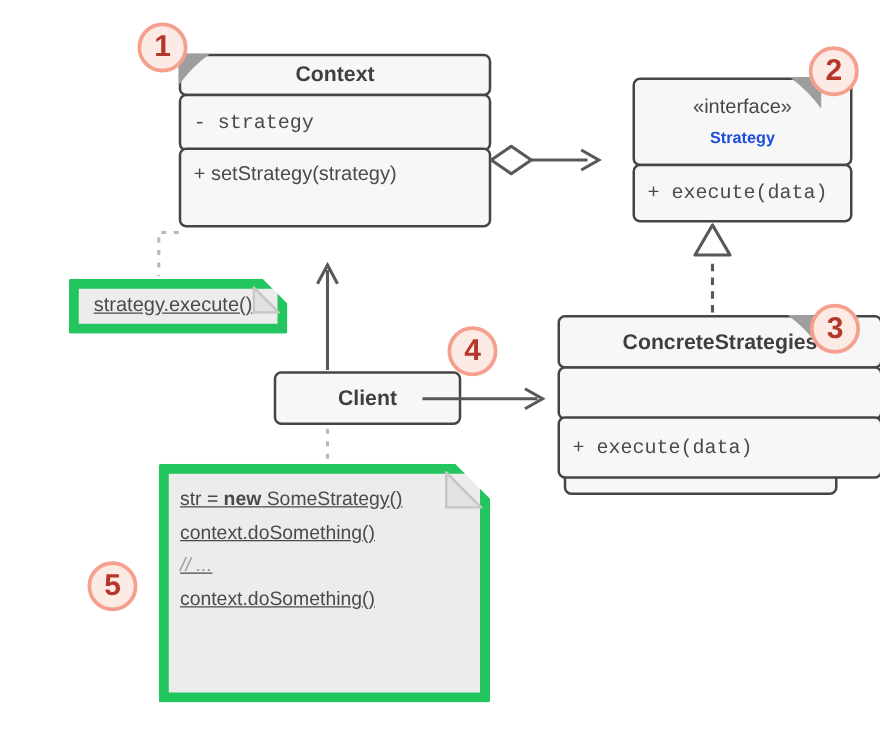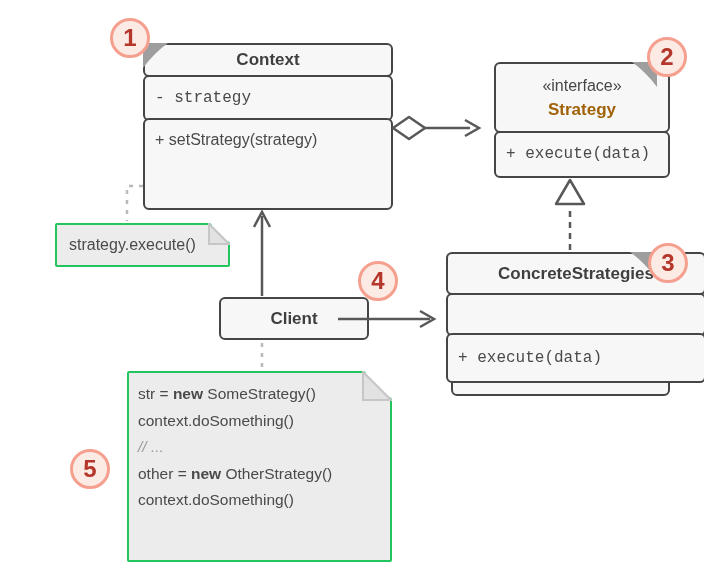--- a/index.html
+++ b/index.html
@@ -17,37 +17,37 @@
   .comp .ttl{
     font-weight:bold;text-align:center;font-size:17px;color:#3f3f3f;
     display:flex;align-items:center;justify-content:center;height:100%;
   }
   .comp .stereo{font-weight:normal;font-size:16px;color:#474747;}
   .members{padding:7px 10px 0 10px;font-size:16px;line-height:26px;color:#4a4a4a;}
   .members.center-v{display:flex;flex-direction:column;justify-content:center;padding-top:0;padding-bottom:0;height:100%;box-sizing:border-box;font-family:Liberation Mono, monospace;}
   .ctx{left:143px;top:43px;width:250px;}
   .ctx .c-title{height:34px;}
   .ctx .c-fields{height:46px;}
-  .ctx .c-methods{height:92px;}
-  .strat{left:494px;top:62px;width:176px;}
+  .ctx .c-methods{height:64px;}
+  .strat{left:506px;top:62px;width:176px;}
   .strat .c-head{height:71px;display:flex;flex-direction:column;align-items:center;justify-content:center;}
-  .strat .c-head .nm{font-weight:bold;font-size:17px;color:#a16207;line-height:24px;}
+  .strat .c-head .nm{font-weight:bold;font-size:13px;color:#1d4ed8;line-height:24px;}
   .strat .c-head .stereo{line-height:24px;}
   .strat .c-methods{height:47px;}
   .concrete-bg{left:451px;top:265px;width:219px;z-index:0;}
   .concrete{left:446px;top:252px;width:260px;}
   .concrete .c-title{height:43px;}
   .concrete .c-fields{height:43px;}
   .concrete .c-methods{height:50px;}
   .client{left:187px;top:297px;width:150px;padding-left:32px;}
   .client .c-title{height:43px;}
   
   .note{
     position:absolute;z-index:2;box-sizing:border-box;background:#ececec;
-    border:2px solid #22c55e;border-radius:2px;color:#4a4a4a;
+    border:8px solid #22c55e;border-radius:2px;color:#4a4a4a;text-decoration:underline;
   }
   .note1{left:55px;top:223px;width:175px;height:44px;
     clip-path:polygon(0 0,calc(100% - 20px) 0,100% 20px,100% 100%,0 100%);
     display:flex;align-items:center;padding-left:12px;font-size:16px;}
   .note2{left:127px;top:371px;width:265px;height:191px;
     clip-path:polygon(0 0,calc(100% - 28px) 0,100% 28px,100% 100%,0 100%);
     padding:8px 21px 0 9px;font-size:15.5px;line-height:26.5px;}
   .note .flap{position:absolute;top:-2px;right:-2px;}
   .code-line{white-space:nowrap;}
   .code-line .b{font-weight:bold;}
@@ -143,21 +143,20 @@
     <svg class="flap" width="22" height="22">
       <path d="M1,1 L21,21 L1,21 Z" fill="#e2e2e2" stroke="#c6c6c6" stroke-width="2"></path>
     </svg>
   </div>
 
   <div class="note note2">
     <div id="code-lines">
         <div class="code-line"><span>str = </span><span class="b">new</span><span> SomeStrategy()</span></div>
         <div class="code-line"><span>context.doSomething()</span></div>
         <div class="code-line"><span class="muted">// ...</span></div>
-        <div class="code-line"><span>other = </span><span class="b">new</span><span> OtherStrategy()</span></div>
         <div class="code-line"><span>context.doSomething()</span></div>
       </div>
     <svg class="flap" width="30" height="30">
       <path d="M1,1 L29,29 L1,29 Z" fill="#e2e2e2" stroke="#c6c6c6" stroke-width="2"></path>
     </svg>
   </div>
 
   <svg class="connectors" width="704" height="587">
 
     <line x1="423" y1="128" x2="470" y2="128" stroke="#58585a" stroke-width="2.5"></line>

